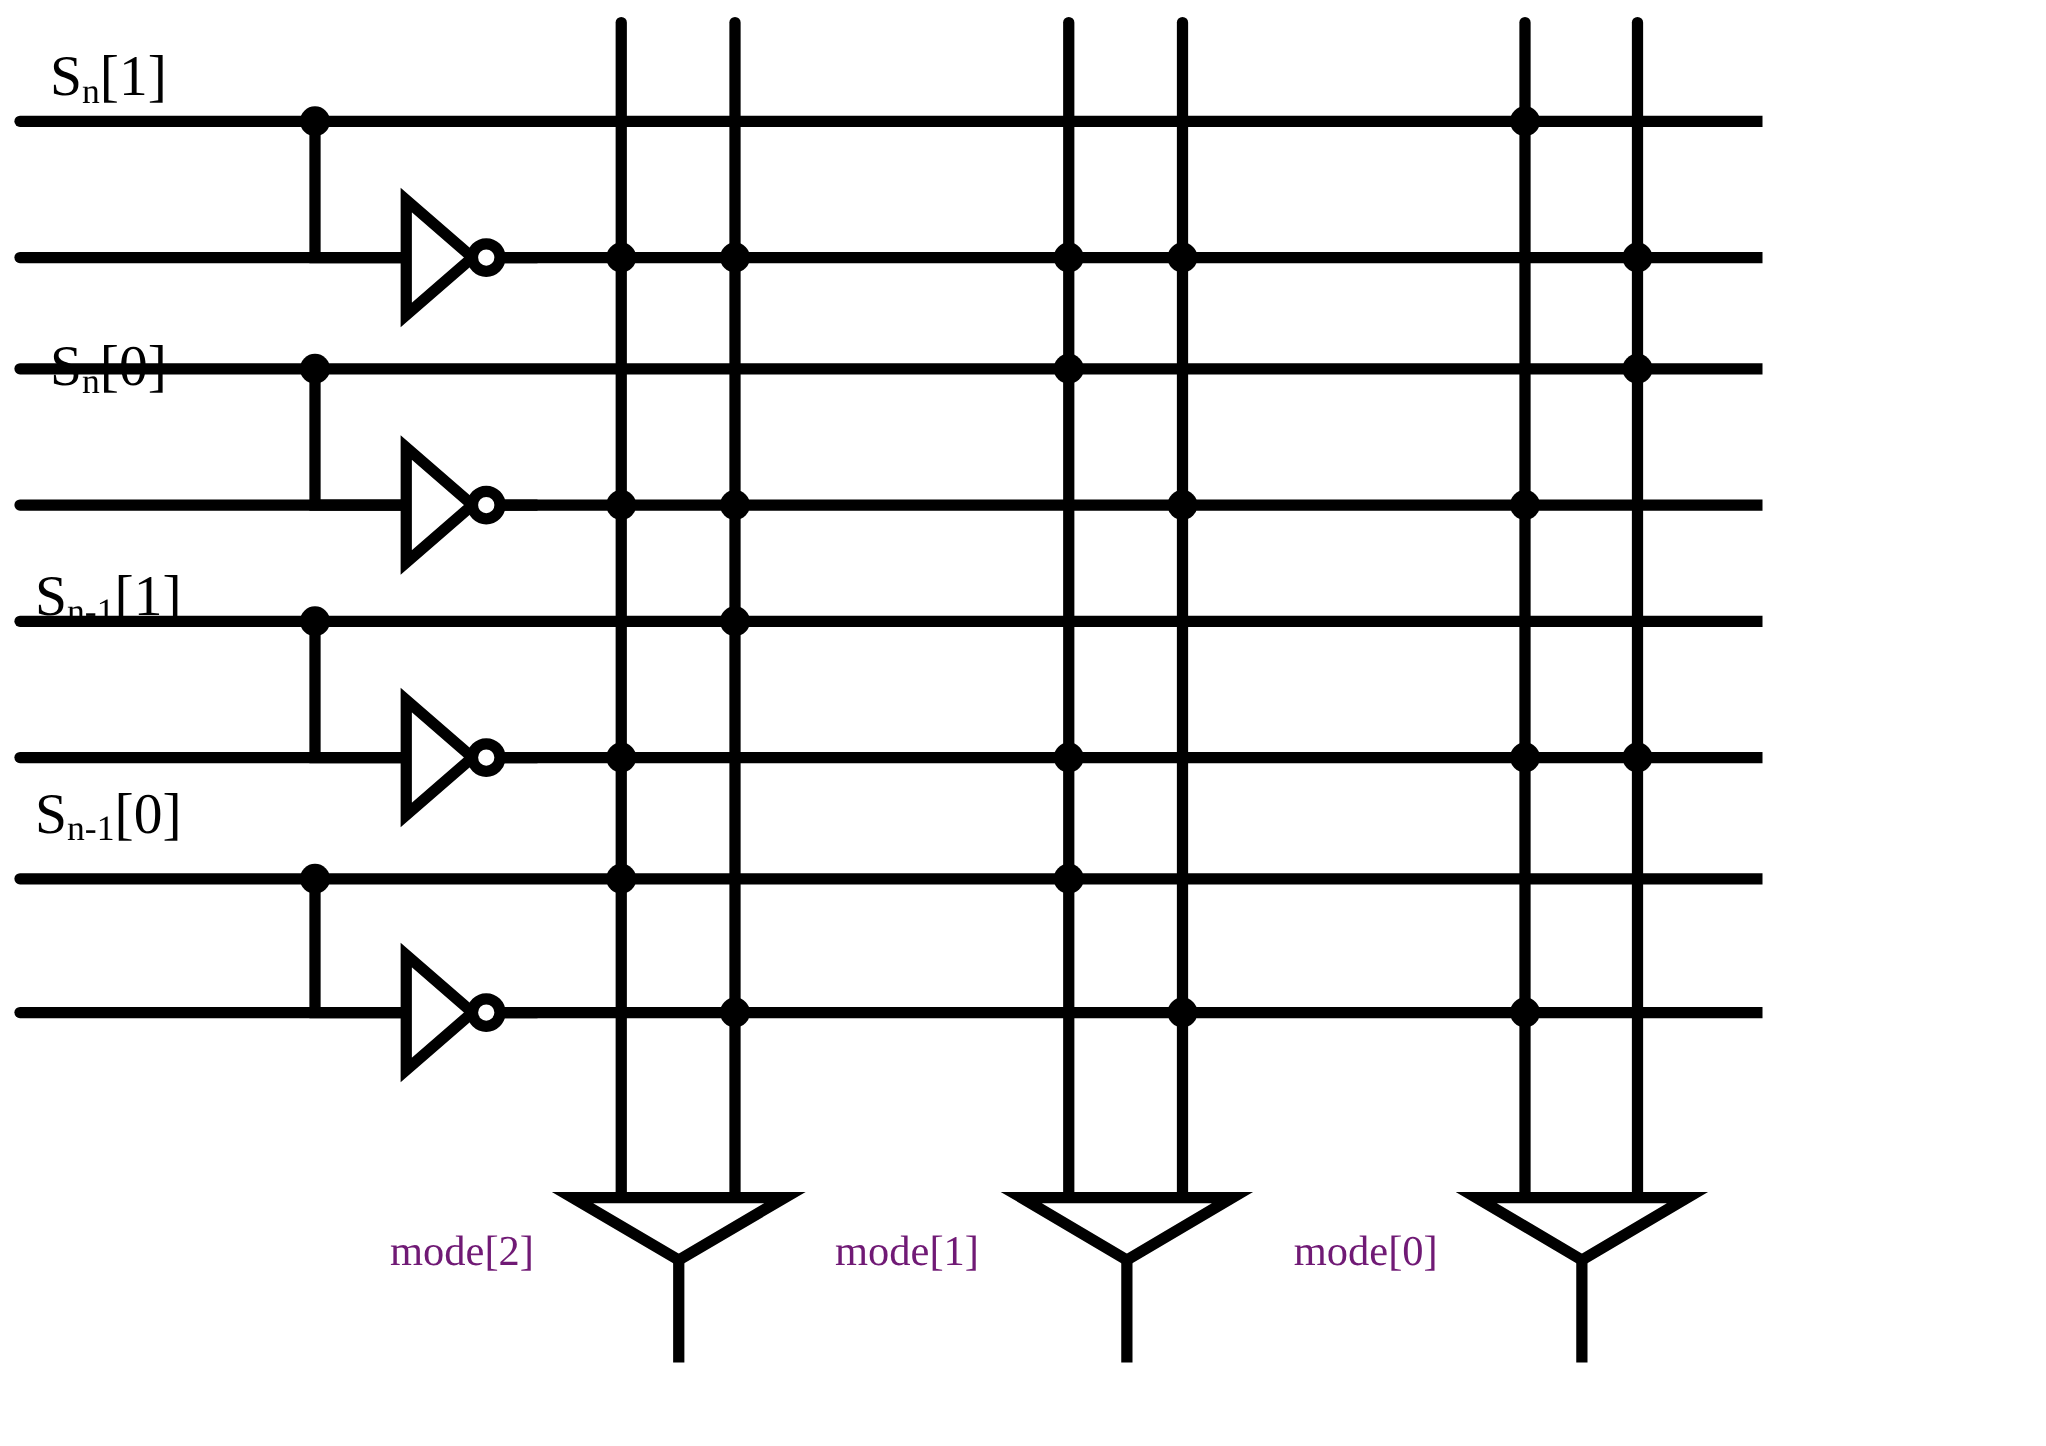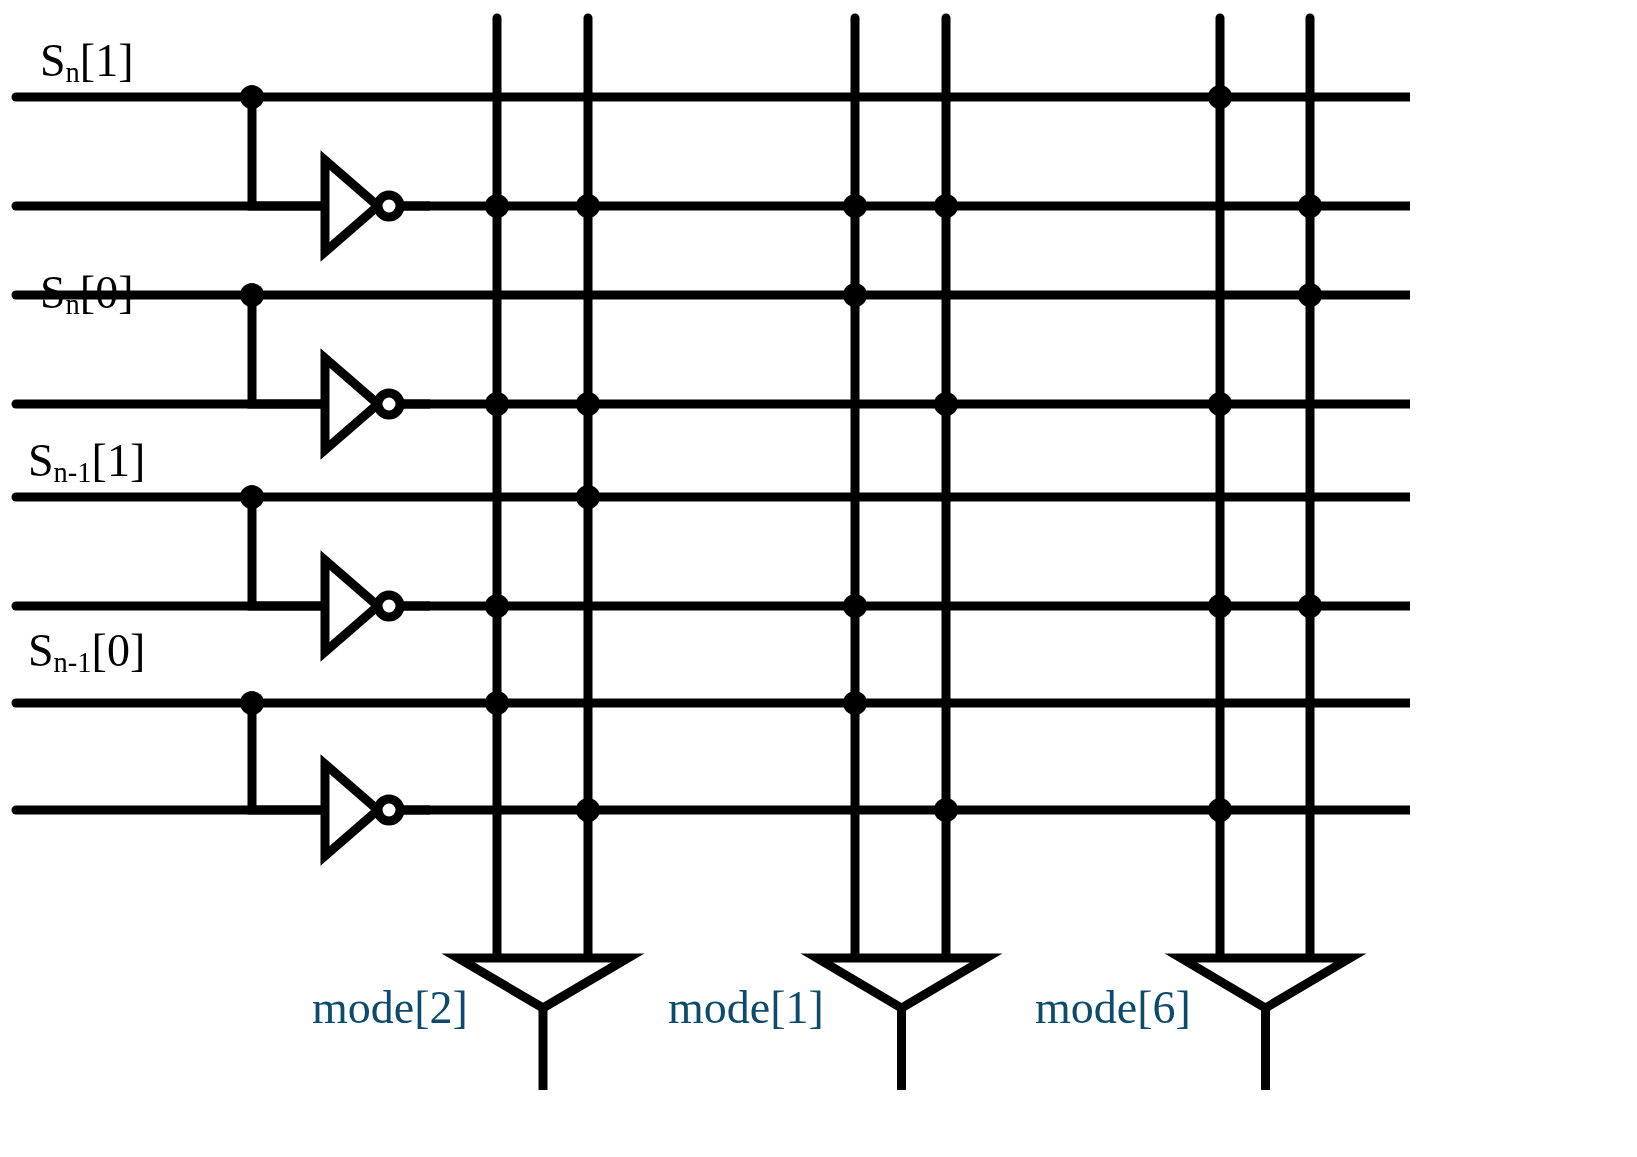--- a/index.html
+++ b/index.html
@@ -33,22 +33,22 @@
     white-space: nowrap;
     line-height: 1;
   }
   .sig-label sub {
     font-size: 0.62em;
     vertical-align: -0.22em;
   }
   .mode-label {
     position: absolute;
     font-family: "Liberation Serif", serif;
-    font-size: 46px;
-    color: #0c4a6e;
+    font-size: 34px;
+    color: #701a75;
     white-space: nowrap;
     line-height: 1;
   }
 </style>
 </head>
 <body>
 
 <div id="canvas">
 
   <svg id="circuit-svg" viewBox="0 0 1637 1157" xmlns="http://www.w3.org/2000/svg">
@@ -124,20 +124,20 @@
         <circle cx="855" cy="703" r="12" fill="#000000"></circle>
         <circle cx="588" cy="810" r="12" fill="#000000"></circle>
         <circle cx="946" cy="810" r="12" fill="#000000"></circle>
         <circle cx="1220" cy="810" r="12" fill="#000000"></circle>
       </g>
   </svg>
 
   <div id="labels-layer">
       <div class="sig-label" style="left: 40px; top: 38px;"><span>S</span><sub>n</sub><span>[1]</span></div>
       <div class="sig-label" style="left: 40px; top: 236px; margin-top: 34px;"><span>S</span><sub>n</sub><span>[0]</span></div>
-      <div class="sig-label" style="left: 28px; top: 438px;"><span>S</span><sub>n-1</sub><span>[1]</span></div>
+      <div class="sig-label" style="left: 28px; top: 454px;"><span>S</span><sub>n-1</sub><span>[1]</span></div>
       <div class="sig-label" style="left: 28px; top: 628px;"><span>S</span><sub>n-1</sub><span>[0]</span></div>
       <div class="mode-label" style="left: 312px; top: 985px;">mode[2]</div>
       <div class="mode-label" style="left: 668px; top: 985px;">mode[1]</div>
-      <div class="mode-label" style="left: 1035px; top: 985px;">mode[6]</div>
+      <div class="mode-label" style="left: 1035px; top: 985px;">mode[0]</div>
     </div>
 
 </div>
 
 </body></html>

